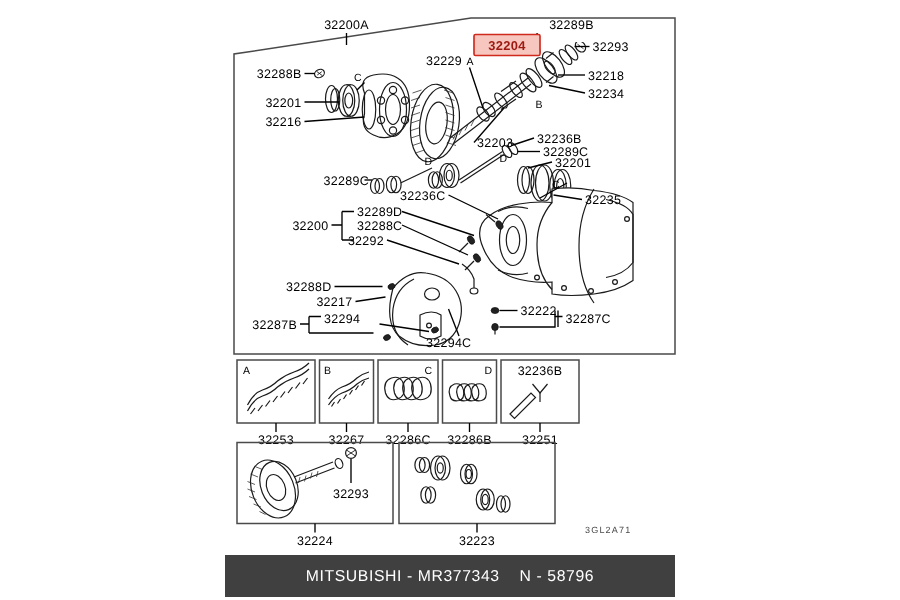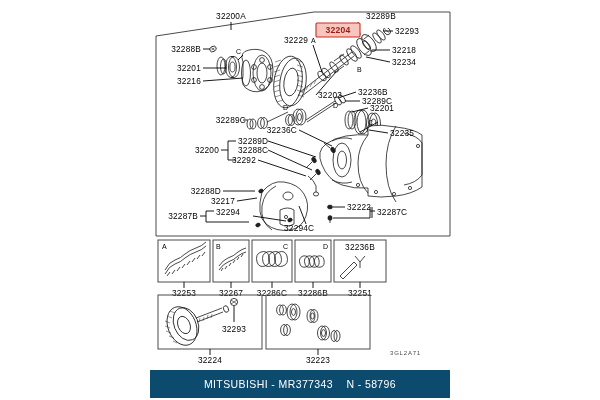--- a/index.html
+++ b/index.html
@@ -24,21 +24,21 @@
   .lbl-r{text-anchor:end;}
   .lbl-m{text-anchor:middle;}
   .letter{font-family:"Liberation Sans",sans-serif;font-size:7px;fill:#000;}
   .wm{font-family:"Liberation Sans",sans-serif;font-size:6px;fill:#4a4a4a;letter-spacing:0.8px;}
 
   .hl-rect{fill:#f7c7bf;stroke:#d02a1e;stroke-width:1.1;}
   .hl-text{font-family:"Liberation Sans",sans-serif;font-size:8.6px;fill:#9c1a12;font-weight:bold;letter-spacing:0.2px;}
 
   #footer{
     position:absolute;left:150px;top:370px;width:300px;height:28px;
-    background:#0c4a6e;color:#ffffff;
+    background:#404040;color:#ffffff;
     display:flex;align-items:center;justify-content:center;
     font-size:10.5px;letter-spacing:0.4px;
   }
   #footer span{white-space:pre;}
 </style>
 </head>
 <body>
 
 <div id="stage">
 

